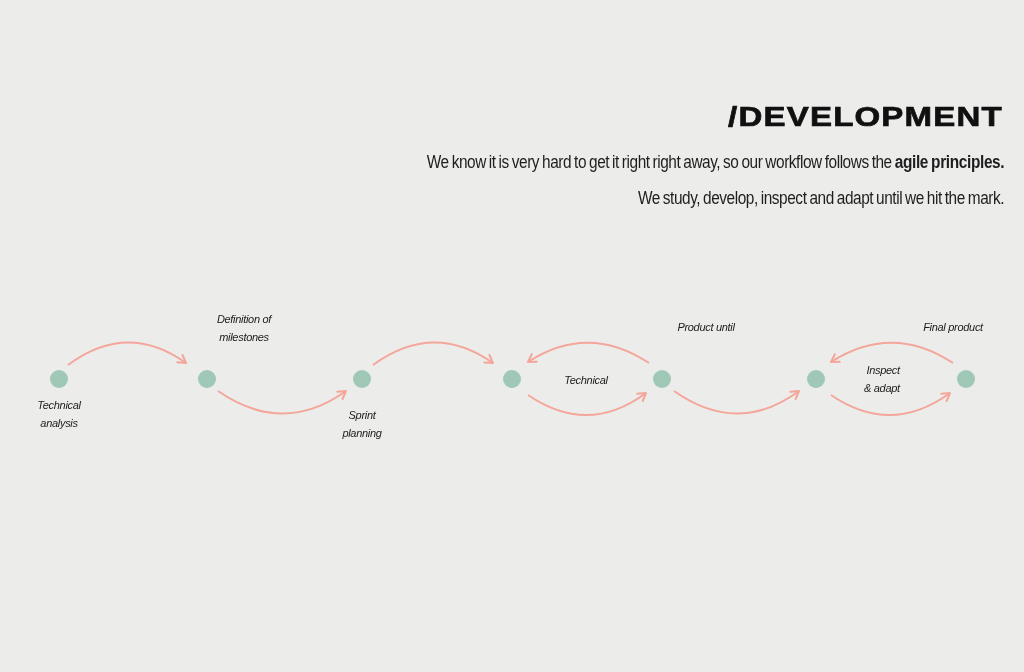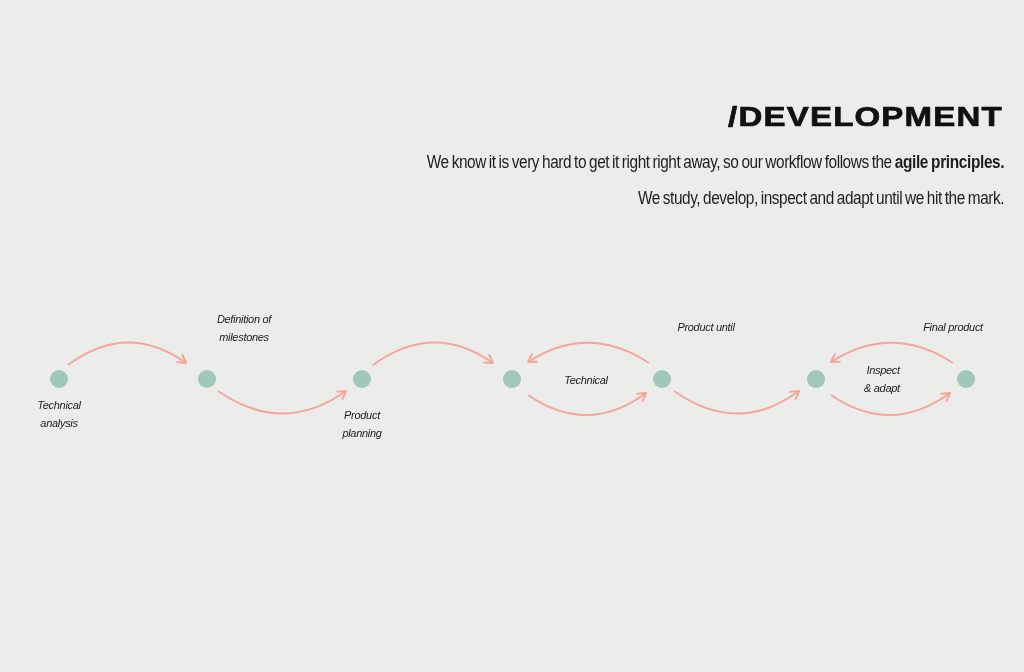--- a/index.html
+++ b/index.html
@@ -132,21 +132,21 @@
     <circle cx="512" cy="379" r="9" fill="#9FC8B6"></circle>
     <circle cx="662" cy="379" r="9" fill="#9FC8B6"></circle>
     <circle cx="816" cy="379" r="9" fill="#9FC8B6"></circle>
     <circle cx="966" cy="379" r="9" fill="#9FC8B6"></circle>
   </svg>
 
   <div class="flow-label lbl-1">Technical
 analysis</div>
   <div class="flow-label lbl-2">Definition of
 milestones</div>
-  <div class="flow-label lbl-3">Product
+  <div class="flow-label lbl-3">Sprint
 planning</div>
   <div class="flow-label lbl-4">Technical</div>
   <div class="flow-label lbl-5">Product until</div>
   <div class="flow-label lbl-6">Inspect
 &amp; adapt</div>
   <div class="flow-label lbl-7">Final product</div>
 
 </div>
 
 </body></html>

